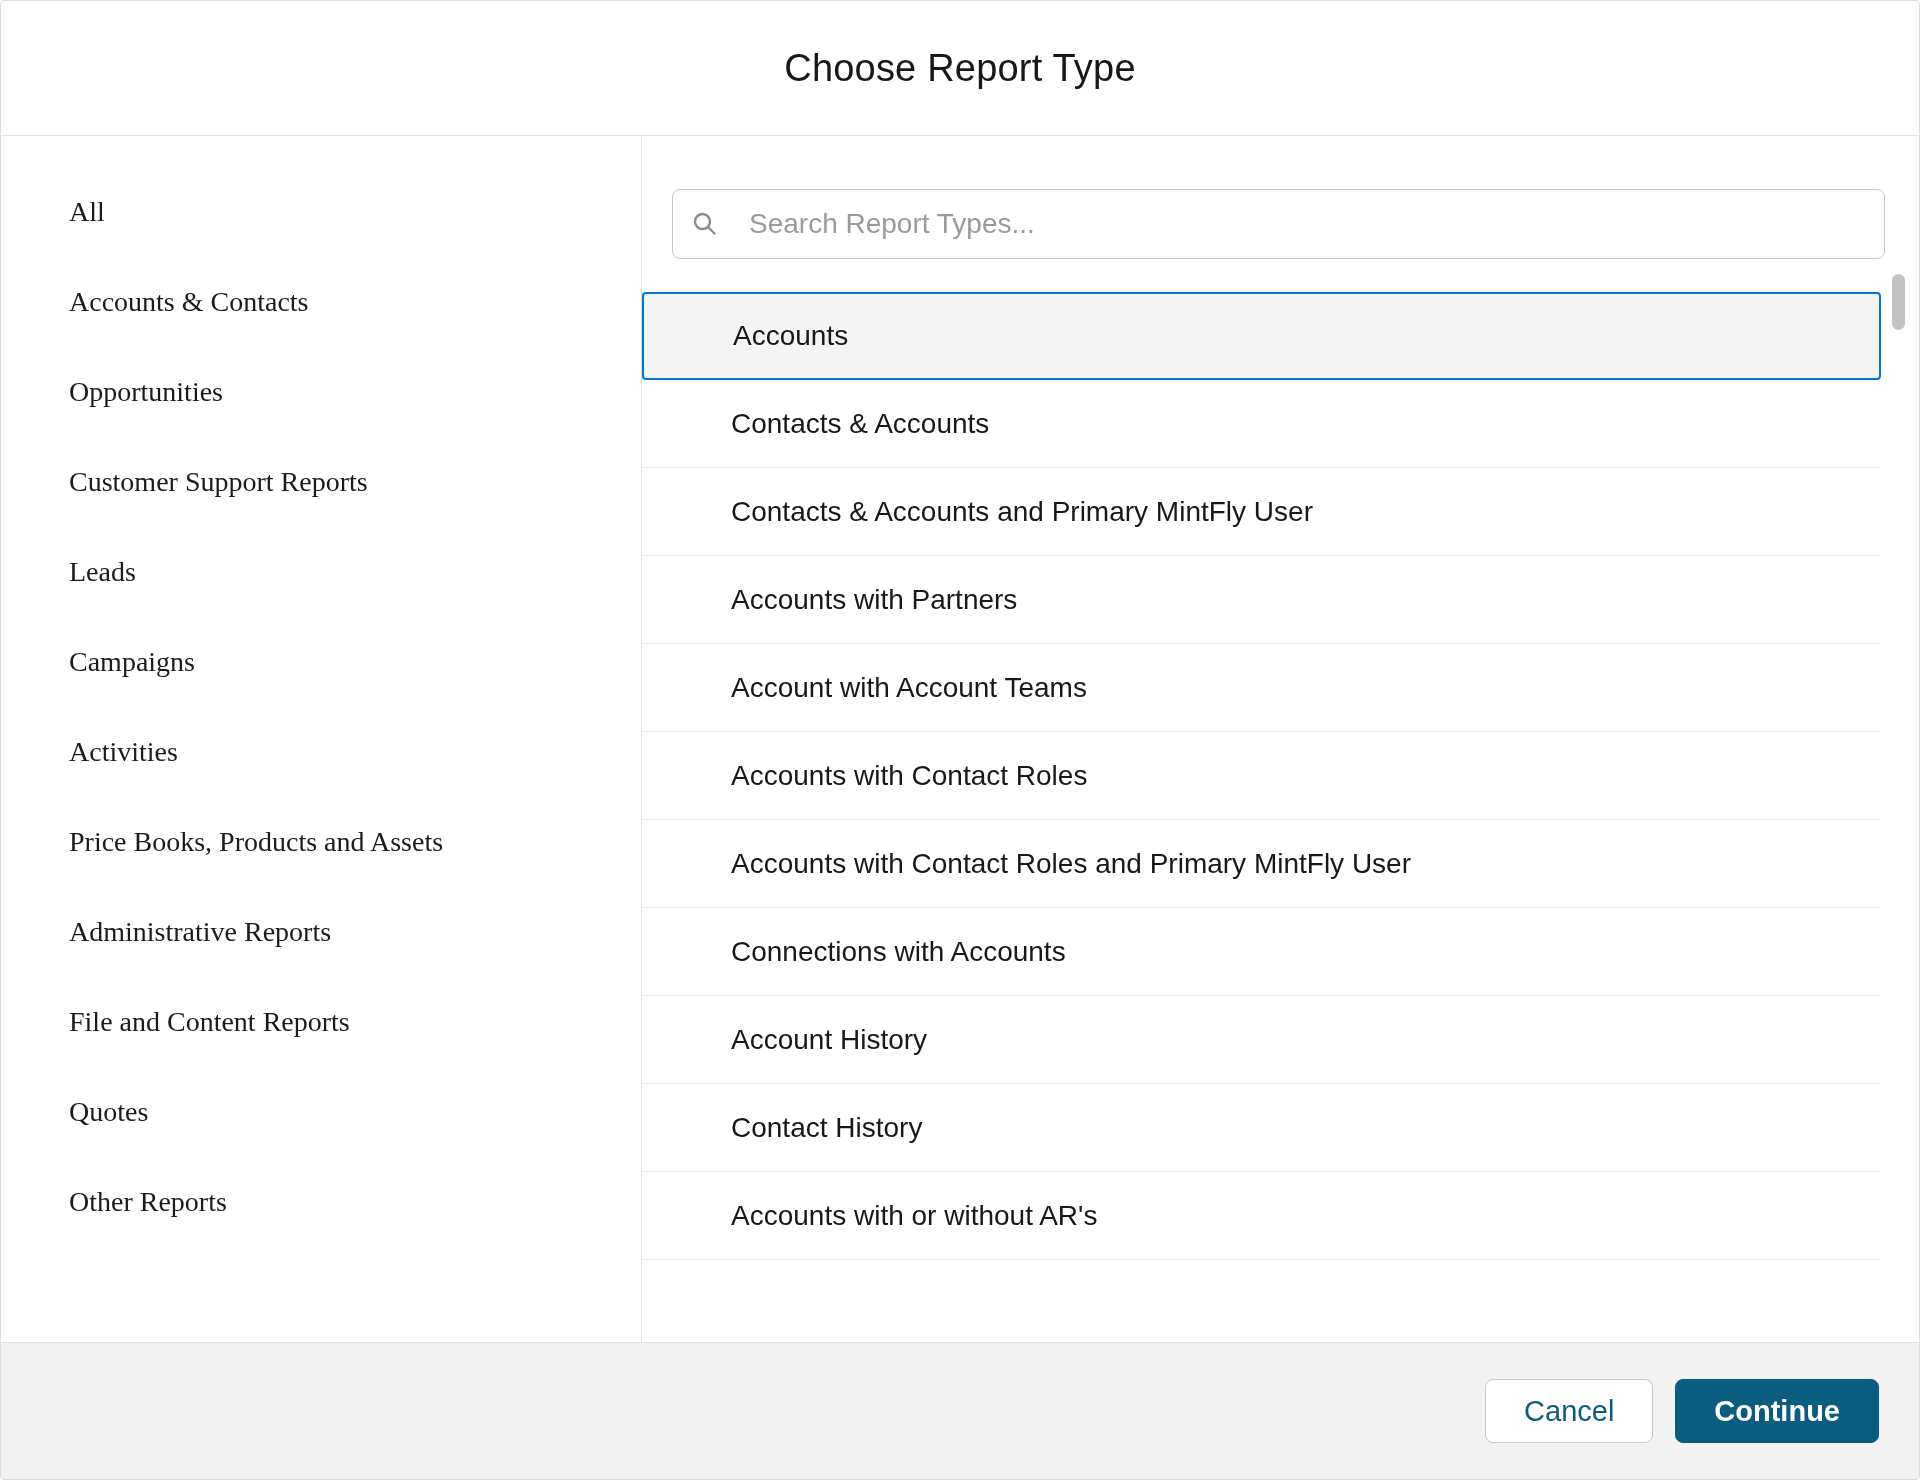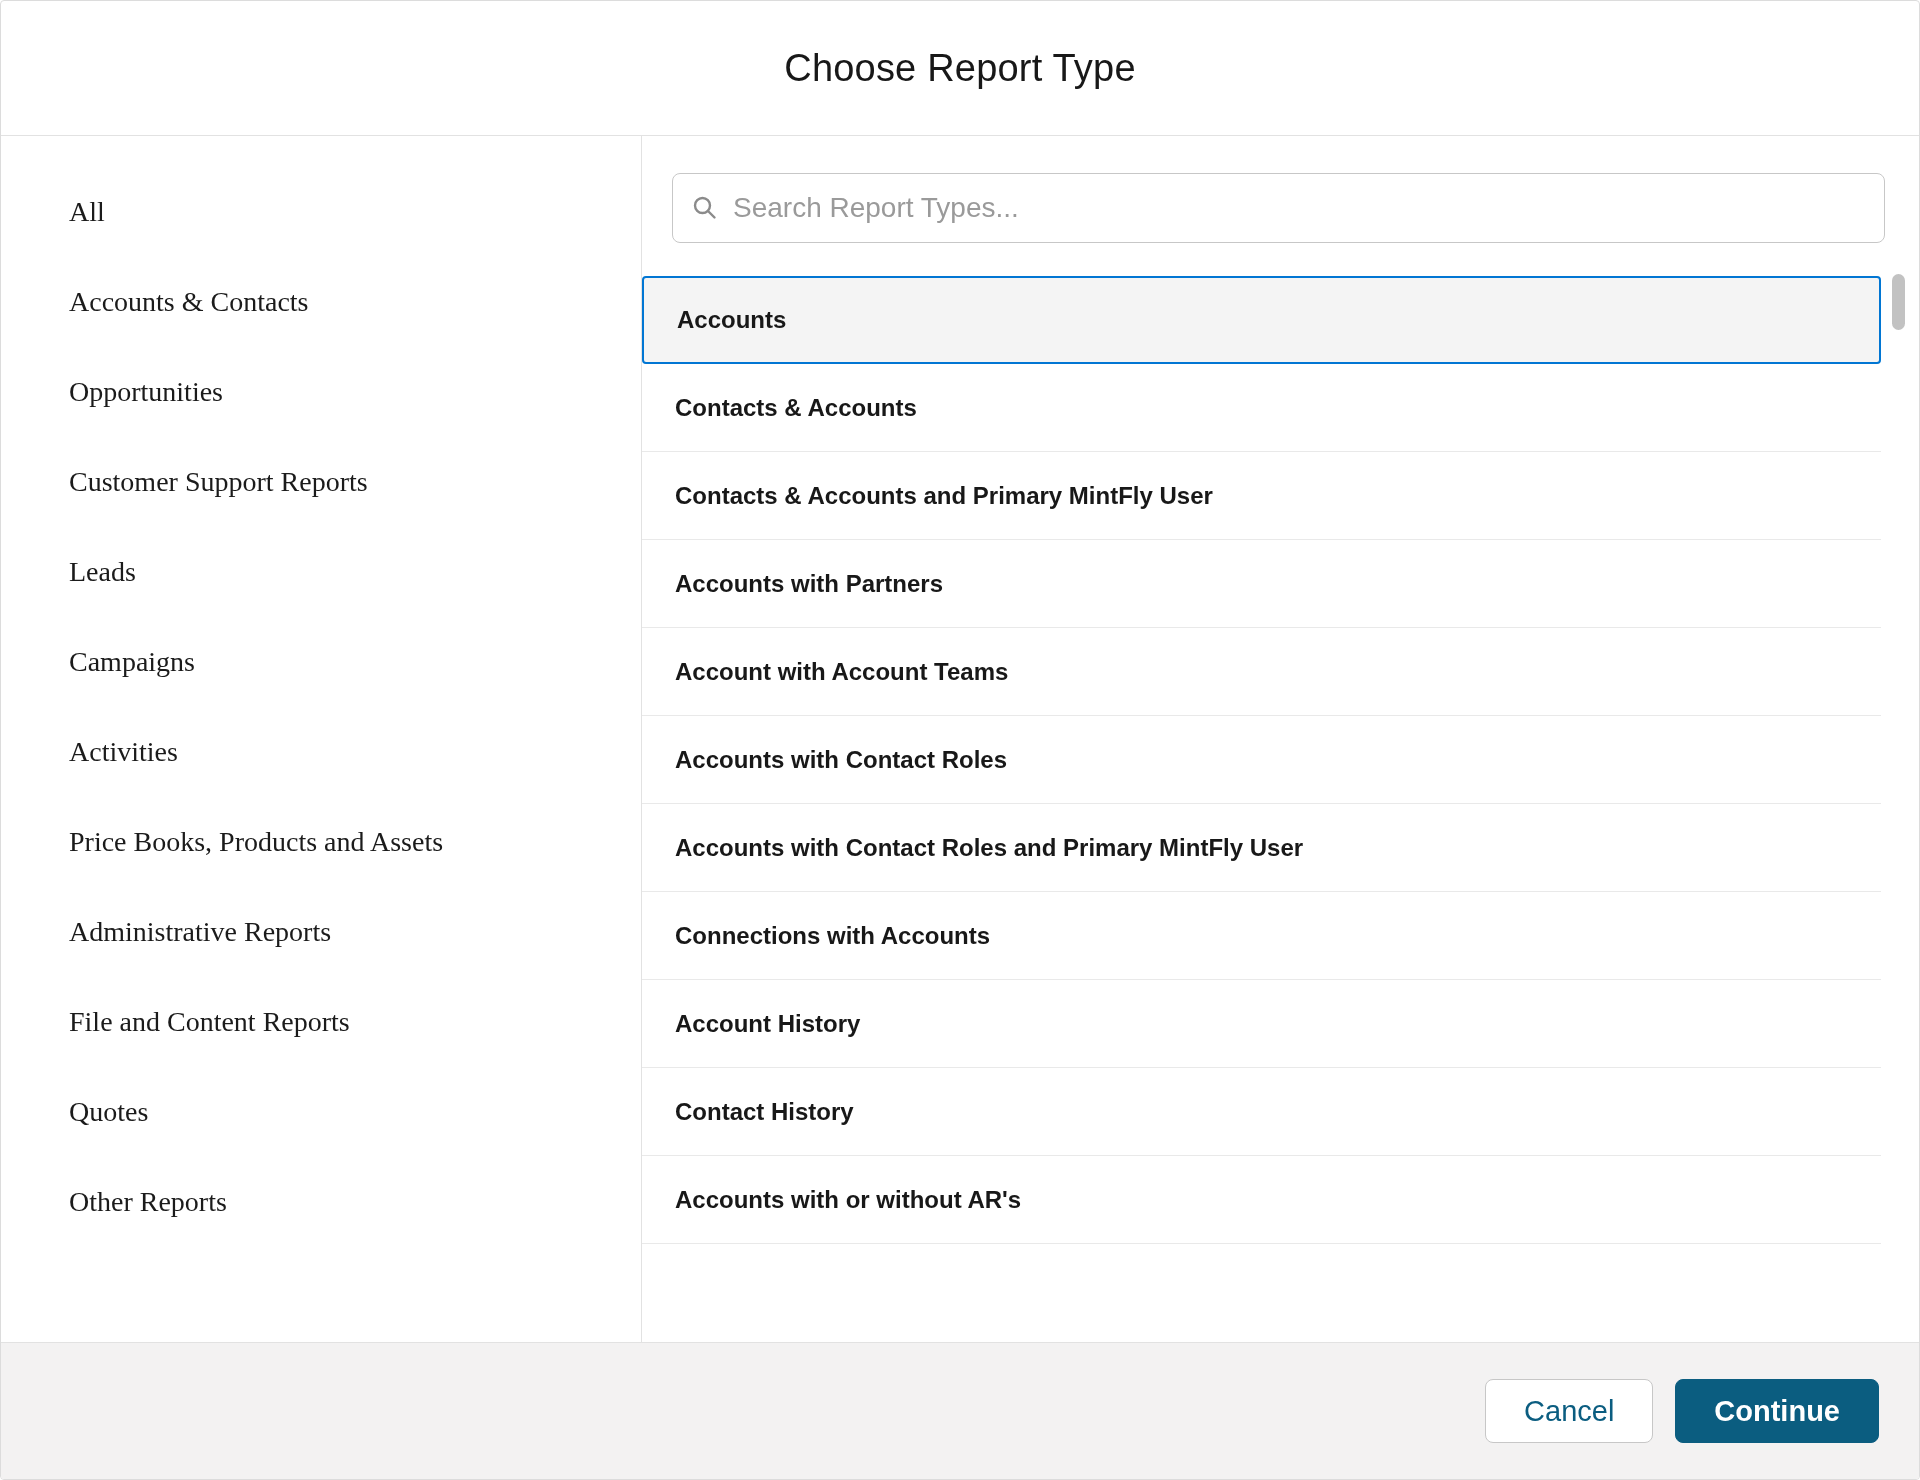--- a/index.html
+++ b/index.html
@@ -65,27 +65,27 @@
   }
   
   .panel {
     flex: 1 1 auto;
     padding-top: 37px;
     position: relative;
     min-width: 0;
   }
   .search-box {
     height: 70px;
-    margin: 0 34px 0 30px;
+    margin: 16px 34px 0 30px;
     border: 1px solid #c7c7c7;
     border-radius: 8px;
     display: flex;
     align-items: center;
     padding: 0 18px;
-    gap: 14px;
+    gap: 30px;
     background: #fff;
     justify-content: center;
   }
   .search-box svg { flex: 0 0 auto; }
   .search-input {
     flex: 1 1 auto;
     border: none;
     outline: none;
     background: transparent;
     font-family: inherit;
@@ -95,27 +95,26 @@
   }
   .search-input::placeholder { color: #9a9a9a; }
   
   .report-list {
     margin: 33px 38px 0 0;
   }
   .report-row {
     height: 88px;
     display: flex;
     align-items: center;
-    padding-left: 33px;
+    padding-left: 89px;
     border-bottom: 1px solid #e9e9e9;
-    font-size: 24px;
+    font-size: 28px;
     color: #181818;
     cursor: pointer;
     background: #fff;
-    font-weight: bold;
   }
   .report-row.selected {
     border: 2px solid var(--accent-blue);
     border-radius: 4px;
     background: var(--selected-row-bg);
   }
   
   .scrollbar-track {
     position: absolute;
     top: 138px;

